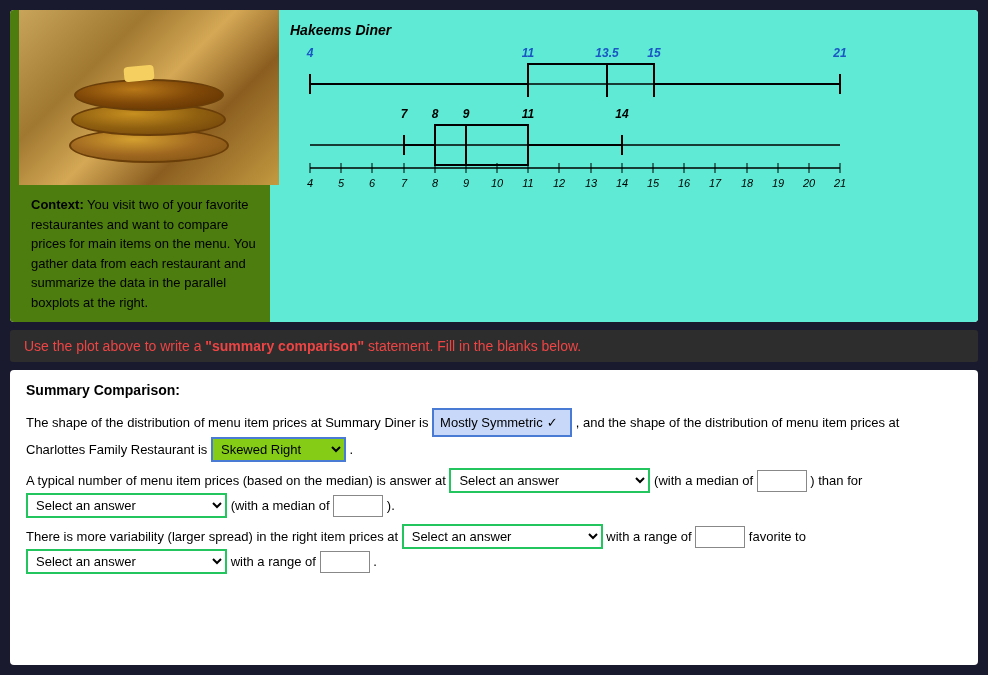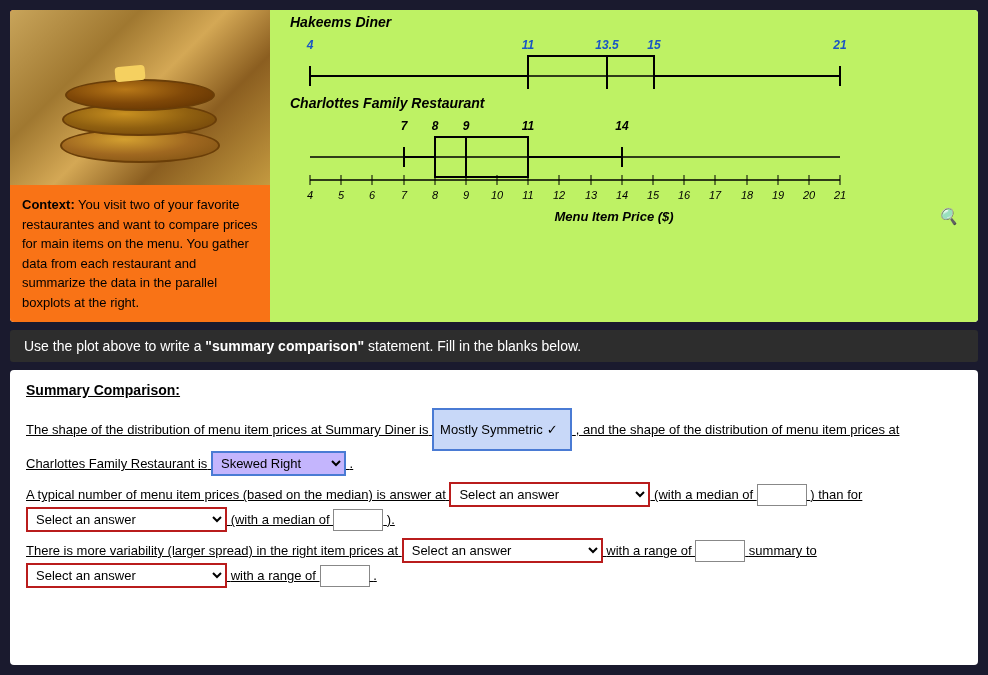--- a/index.html
+++ b/index.html
@@ -25,21 +25,22 @@
       display: flex;
       gap: 0;
       background: #fff;
       border-radius: 4px;
       overflow: hidden;
     }
     .left-panel {
       width: 260px;
       min-width: 260px;
       position: relative;
-      background: #f97316;
+      background: #4d7c0f;
+      padding-left: 9px;
     }
     .food-image {
       width: 260px;
       height: 175px;
       background: linear-gradient(135deg, #c8a45a 0%, #a07830 30%, #d4a855 50%, #8b5e20 70%, #c49a40 100%);
       position: relative;
       overflow: hidden;
       display: flex;
       align-items: center;
       justify-content: center;
@@ -67,54 +68,53 @@
       transform: rotate(-5deg);
     }
     .context-text {
       padding: 10px 12px;
       font-size: 13px;
       line-height: 1.5;
       color: #000;
     }
     .right-panel {
       flex: 1;
-      background: #bef264;
-      padding: 4px 20px 10px 20px;
+      background: #5eead4;
+      padding: 12px 20px 10px 20px;
     }
     .chart-title {
       font-style: italic;
       font-weight: bold;
       font-size: 14px;
       color: #000;
       margin-bottom: 4px;
     }
     .boxplot-area {
       position: relative;
       margin-bottom: 6px;
     }
     
     .chart-svg {
       display: block;
     }
     .instruction-bar {
       background: #2d2d2d;
-      color: #ffffff;
+      color: #ef4444;
       padding: 8px 14px;
       font-size: 14px;
       border-radius: 3px;
     }
     .instruction-bar strong {
       font-weight: bold;
     }
     .summary-section {
       background: #fff;
       border-radius: 4px;
       padding: 12px 16px;
       flex: 1;
-      text-decoration: underline;
     }
     .summary-title {
       font-size: 14px;
       font-weight: bold;
       margin-bottom: 10px;
       color: #000;
     }
     .summary-line {
       font-size: 13px;
       line-height: 1.8;
@@ -124,29 +124,29 @@
     .text-input {
       display: inline-block;
       border: 1px solid #888;
       width: 50px;
       height: 22px;
       padding: 1px 4px;
       font-size: 13px;
     }
     select.ans-select {
       border: 2px solid #4a7bd4;
-      background: #c4b5fd;
+      background: #84cc16;
       padding: 2px 4px;
       font-size: 13px;
       min-width: 160px;
       cursor: pointer;
       -webkit-appearance: auto;
     }
     select.ans-select-wide {
-      border: 2px solid #b91c1c;
+      border: 2px solid #22c55e;
       background: #fff;
       padding: 2px 4px;
       font-size: 13px;
       min-width: 200px;
       cursor: pointer;
       -webkit-appearance: auto;
     }
   </style>
 </head>
 <body>
@@ -190,21 +190,20 @@
           <line x1="550" y1="32" x2="550" y2="52" stroke="#000" stroke-width="2"></line>
 
           <text x="20" y="15" font-size="12" font-style="italic" font-weight="bold" fill="#1a56c4" text-anchor="middle">4</text>
           <text x="238" y="15" font-size="12" font-style="italic" font-weight="bold" fill="#1a56c4" text-anchor="middle">11</text>
           <text x="317" y="15" font-size="12" font-style="italic" font-weight="bold" fill="#1a56c4" text-anchor="middle">13.5</text>
           <text x="364" y="15" font-size="12" font-style="italic" font-weight="bold" fill="#1a56c4" text-anchor="middle">15</text>
           <text x="550" y="15" font-size="12" font-style="italic" font-weight="bold" fill="#1a56c4" text-anchor="middle">21</text>
         </svg>
       </div>
 
-      <div class="chart-title">Charlottes Family Restaurant</div>
       <div class="boxplot-area">
         <svg class="chart-svg" width="560" height="90">
 
           <line x1="20" y1="42" x2="550" y2="42" stroke="#000" stroke-width="1.5"></line>
 
           <line x1="114" y1="42" x2="145" y2="42" stroke="#000" stroke-width="2"></line>
           <line x1="114" y1="32" x2="114" y2="52" stroke="#000" stroke-width="2"></line>
 
           <rect x="145" y="22" width="93" height="40" fill="none" stroke="#000" stroke-width="2"></rect>
 
@@ -254,37 +253,33 @@
           <text x="363" y="84" font-size="11" font-style="italic" fill="#000" text-anchor="middle">15</text>
           <text x="394" y="84" font-size="11" font-style="italic" fill="#000" text-anchor="middle">16</text>
           <text x="425" y="84" font-size="11" font-style="italic" fill="#000" text-anchor="middle">17</text>
           <text x="457" y="84" font-size="11" font-style="italic" fill="#000" text-anchor="middle">18</text>
           <text x="488" y="84" font-size="11" font-style="italic" fill="#000" text-anchor="middle">19</text>
           <text x="519" y="84" font-size="11" font-style="italic" fill="#000" text-anchor="middle">20</text>
           <text x="550" y="84" font-size="11" font-style="italic" fill="#000" text-anchor="middle">21</text>
         </svg>
       </div>
 
-      <div style="text-align:center; font-style:italic; font-weight:bold; font-size:13px; margin-top:-4px; display:flex; justify-content:space-between; align-items:center;">
-        <span style="flex:1; text-align:center;">Menu Item Price ($)</span>
-        <span style="cursor:pointer; font-size:16px; color:#1a56c4;">🔍</span>
-      </div>
     </div>
   </div>
 
   <div class="instruction-bar">
     <span>Use the plot above to write a <strong>"summary comparison"</strong> statement. Fill in the blanks below.</span>
   </div>
 
   <div class="summary-section">
     <div class="summary-title">Summary Comparison:</div>
 
     <div class="summary-line">
       <span>The shape of the distribution of menu item prices at Summary Diner is</span>
-      <span style="display:inline-flex; align-items:flex-start; border: 2px solid #4a7bd4; background:#c8d8f8; padding: 8px 6px; font-size:13px; min-width:140px;">
+      <span style="display:inline-flex; align-items:flex-start; border: 2px solid #4a7bd4; background:#c8d8f8; padding: 1px 6px; font-size:13px; min-width:140px;">
         <span>Mostly Symmetric</span>
         <span style="margin-left:4px; cursor:pointer;">✓</span>
       </span>
       <span>, and the shape of the distribution of menu item prices at Charlottes Family Restaurant is</span>
       <select class="ans-select" style="min-width:130px;">
         <option>Skewed Right</option>
         <option>Select an answer</option>
         <option>Mostly Symmetric</option>
         <option>Skewed Left</option>
       </select>
@@ -313,21 +308,21 @@
 
     <div class="summary-line">
       <span>There is more variability (larger spread) in the right item prices at</span>
       <select class="ans-select-wide">
         <option>Select an answer</option>
         <option>Hakeems Diner</option>
         <option>Charlottes Family Restaurant</option>
       </select>
       <span> with a range of </span>
       <input type="text" class="text-input" value="" style="">
-      <span> summary to </span>
+      <span> favorite to </span>
       <select class="ans-select-wide">
         <option>Select an answer</option>
         <option>Hakeems Diner</option>
         <option>Charlottes Family Restaurant</option>
       </select>
       <span> with a range of </span>
       <input type="text" class="text-input" value="" style="">
       <span>.</span>
     </div>
   </div>

